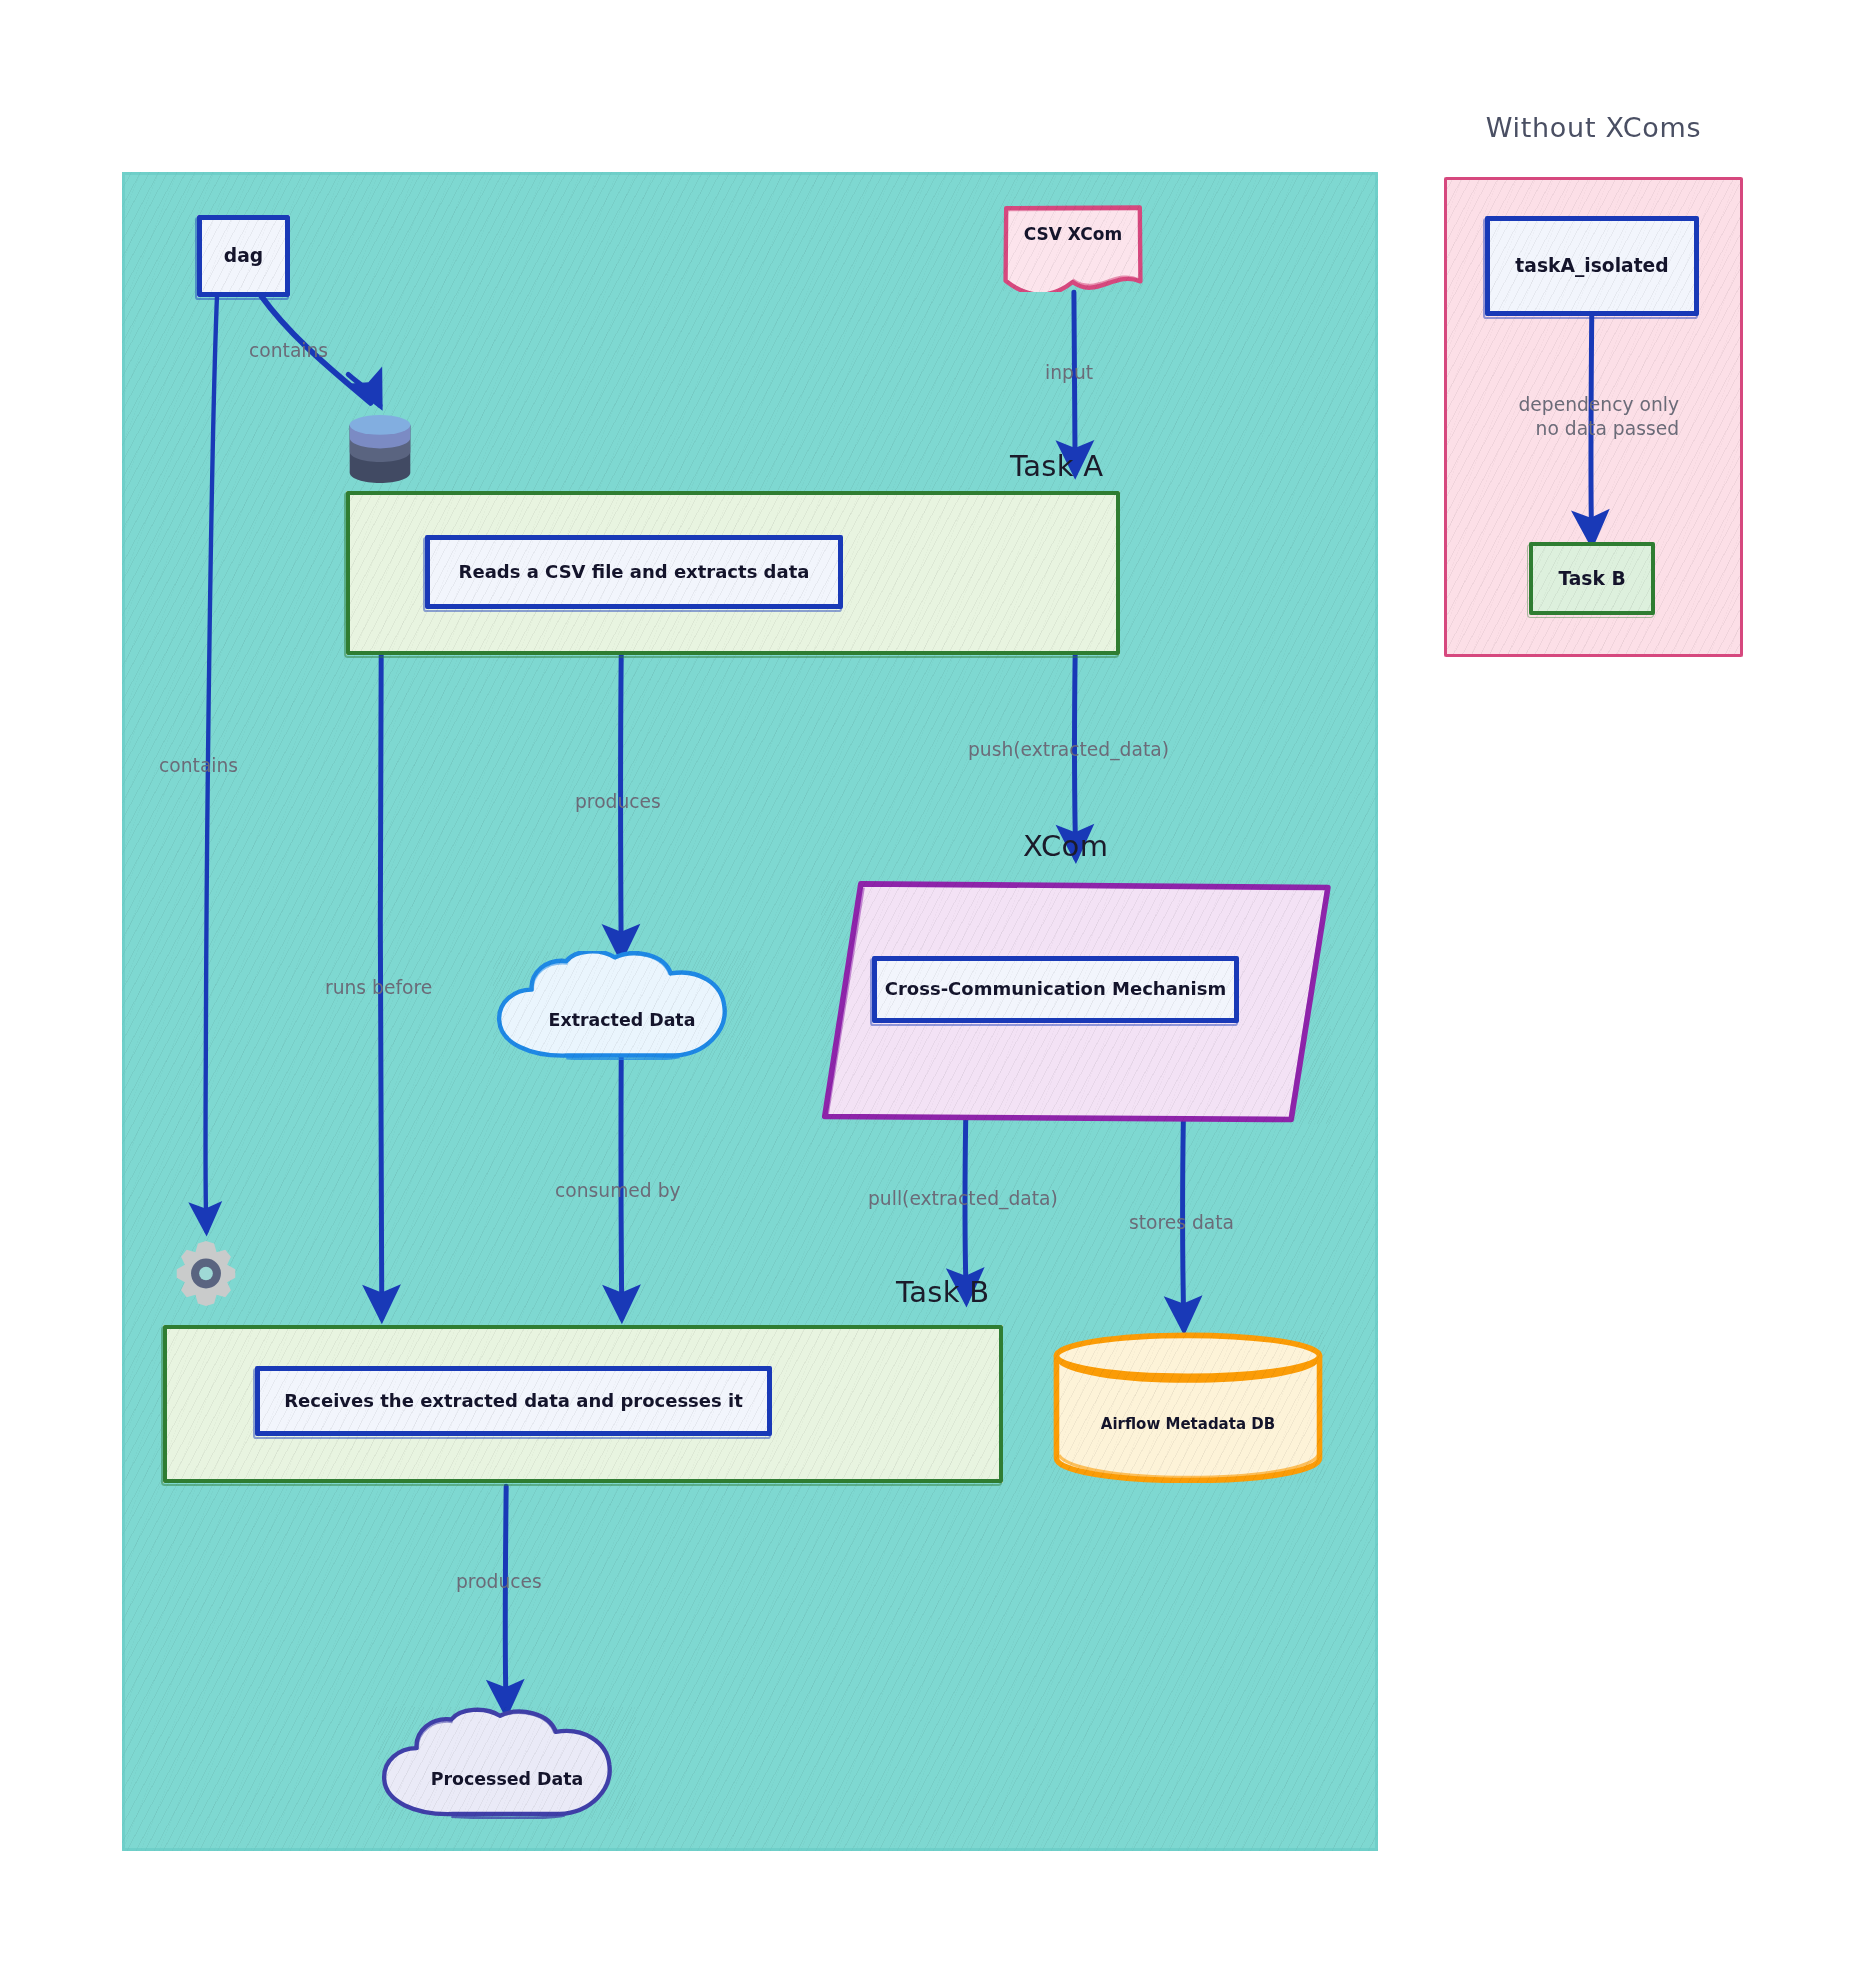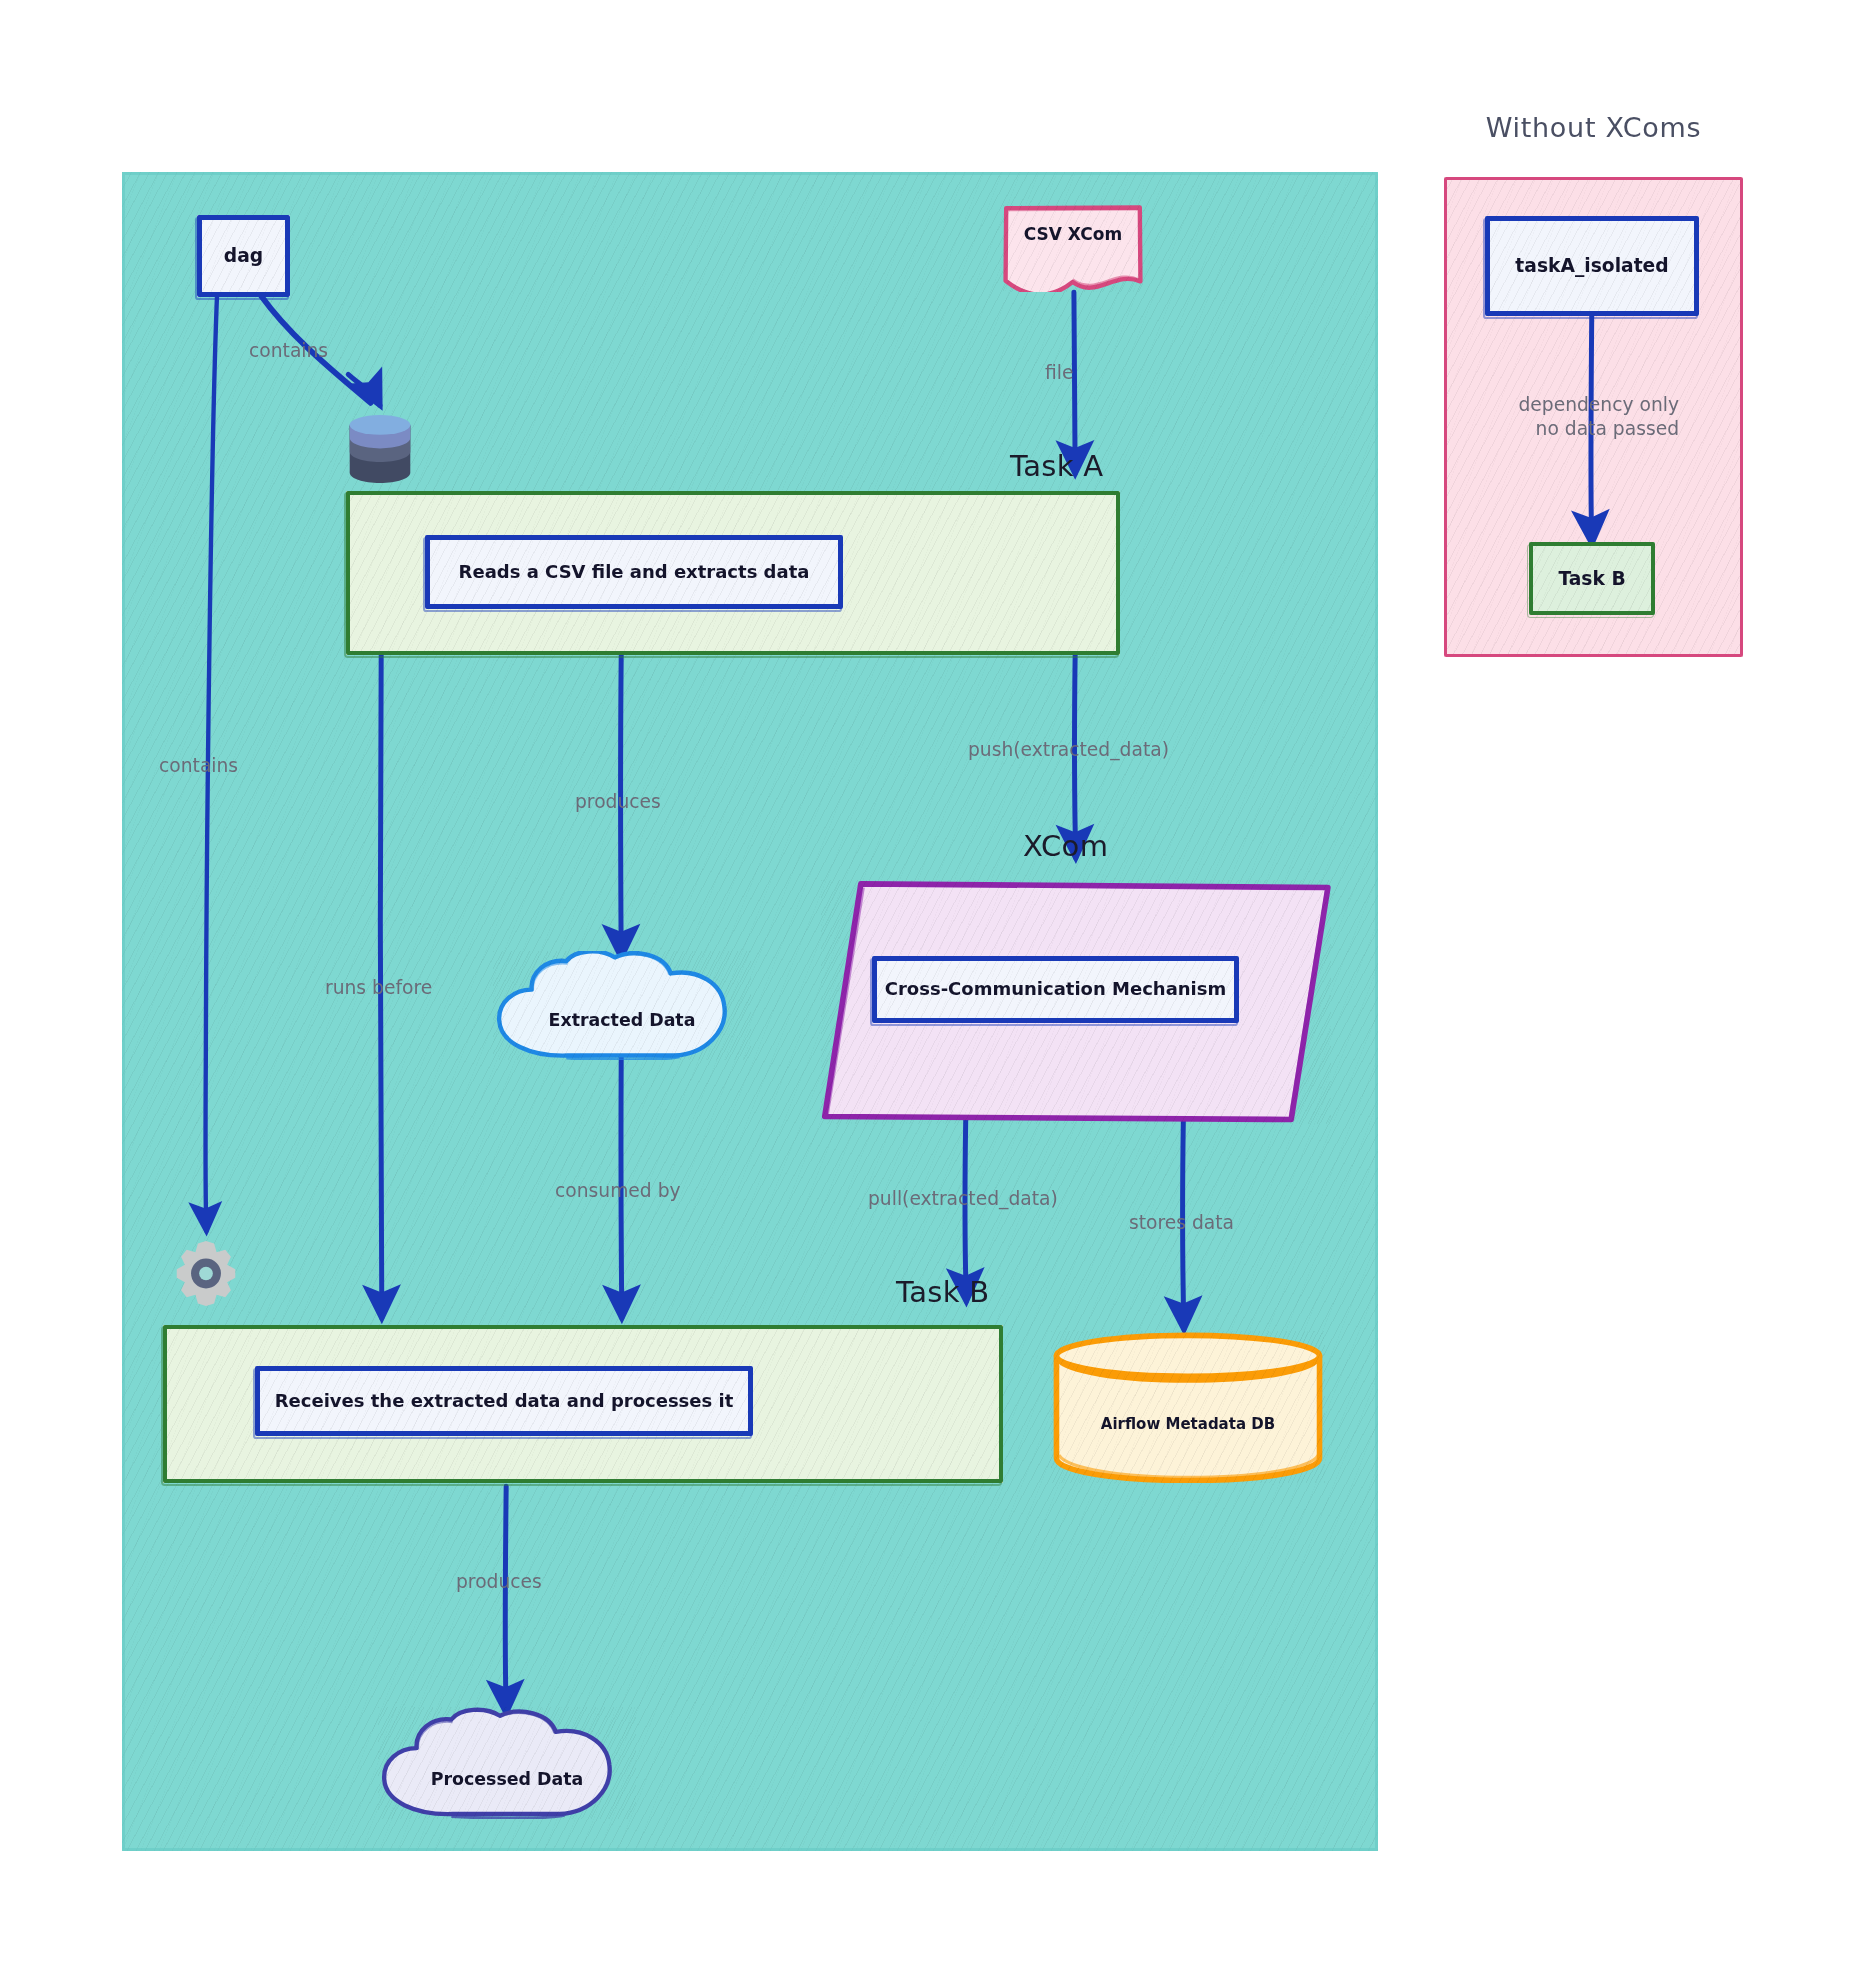--- a/index.html
+++ b/index.html
@@ -151,21 +151,21 @@
       <path d="M1903,1800 C1901,1930 1902,2060 1904,2138" stroke-width="8" marker-end="url(#ah)"></path>
 
       <path d="M814,2390 C812,2570 812,2680 814,2755" stroke-width="8" marker-end="url(#ah)"></path>
 
       <path d="M2560,476 C2558,700 2558,830 2560,874" stroke-width="8" marker-end="url(#ah)"></path>
     </g>
   </svg>
 
   <div class="edge-label" style="left:249px;top:339px;">contains</div>
   <div class="edge-label" style="left:159px;top:754px;">contains</div>
-  <div class="edge-label" style="left:1045px;top:361px;">file</div>
+  <div class="edge-label" style="left:1045px;top:361px;">input</div>
   <div class="edge-label" style="left:325px;top:976px;">runs before</div>
   <div class="edge-label" style="left:575px;top:790px;">produces</div>
   <div class="edge-label" style="left:968px;top:738px;">push(extracted_data)</div>
   <div class="edge-label" style="left:555px;top:1179px;">consumed by</div>
   <div class="edge-label" style="left:868px;top:1187px;">pull(extracted_data)</div>
   <div class="edge-label" style="left:1129px;top:1211px;">stores data</div>
   <div class="edge-label" style="left:456px;top:1570px;">produces</div>
   <div class="edge-label" style="left:1499px;top:393px;width:180px;">dependency only<br>no data passed</div>
 
   <div class="node blue-node" style="left:197px;top:215px;width:93px;height:82px;">
@@ -252,21 +252,21 @@
   </div>
 
   <div class="subgraph" style="left:163px;top:1325px;width:840px;height:158px;">
     <div class="sg-fill"></div>
     <div class="hatch"></div>
     <div class="sg-edge2"></div>
     <div class="sg-edge"></div>
   </div>
   <div class="sg-label" style="left:896px;top:1275px;">Task B</div>
 
-  <div class="node blue-node" style="left:255px;top:1366px;width:498px;height:70px;">
+  <div class="node blue-node" style="left:255px;top:1366px;width:498px;height:70px;padding-left:19px;">
     <div class="n-fill"></div>
     <div class="hatch"></div>
     <div class="n-edge2"></div>
     <div class="n-edge"></div>
     <div class="n-text" style="font-size:18px;">Receives the extracted data and processes it</div>
   </div>
 
   <div id="metadb">
     <svg width="274" height="152" viewBox="0 0 440 245">
       <path d="M8,40 L8,205 C8,226 103,241 220,241 C337,241 432,226 432,205 L432,40 Z" fill="#fdf3d8" stroke="#fb9c06" stroke-width="9" stroke-linejoin="round"></path>

